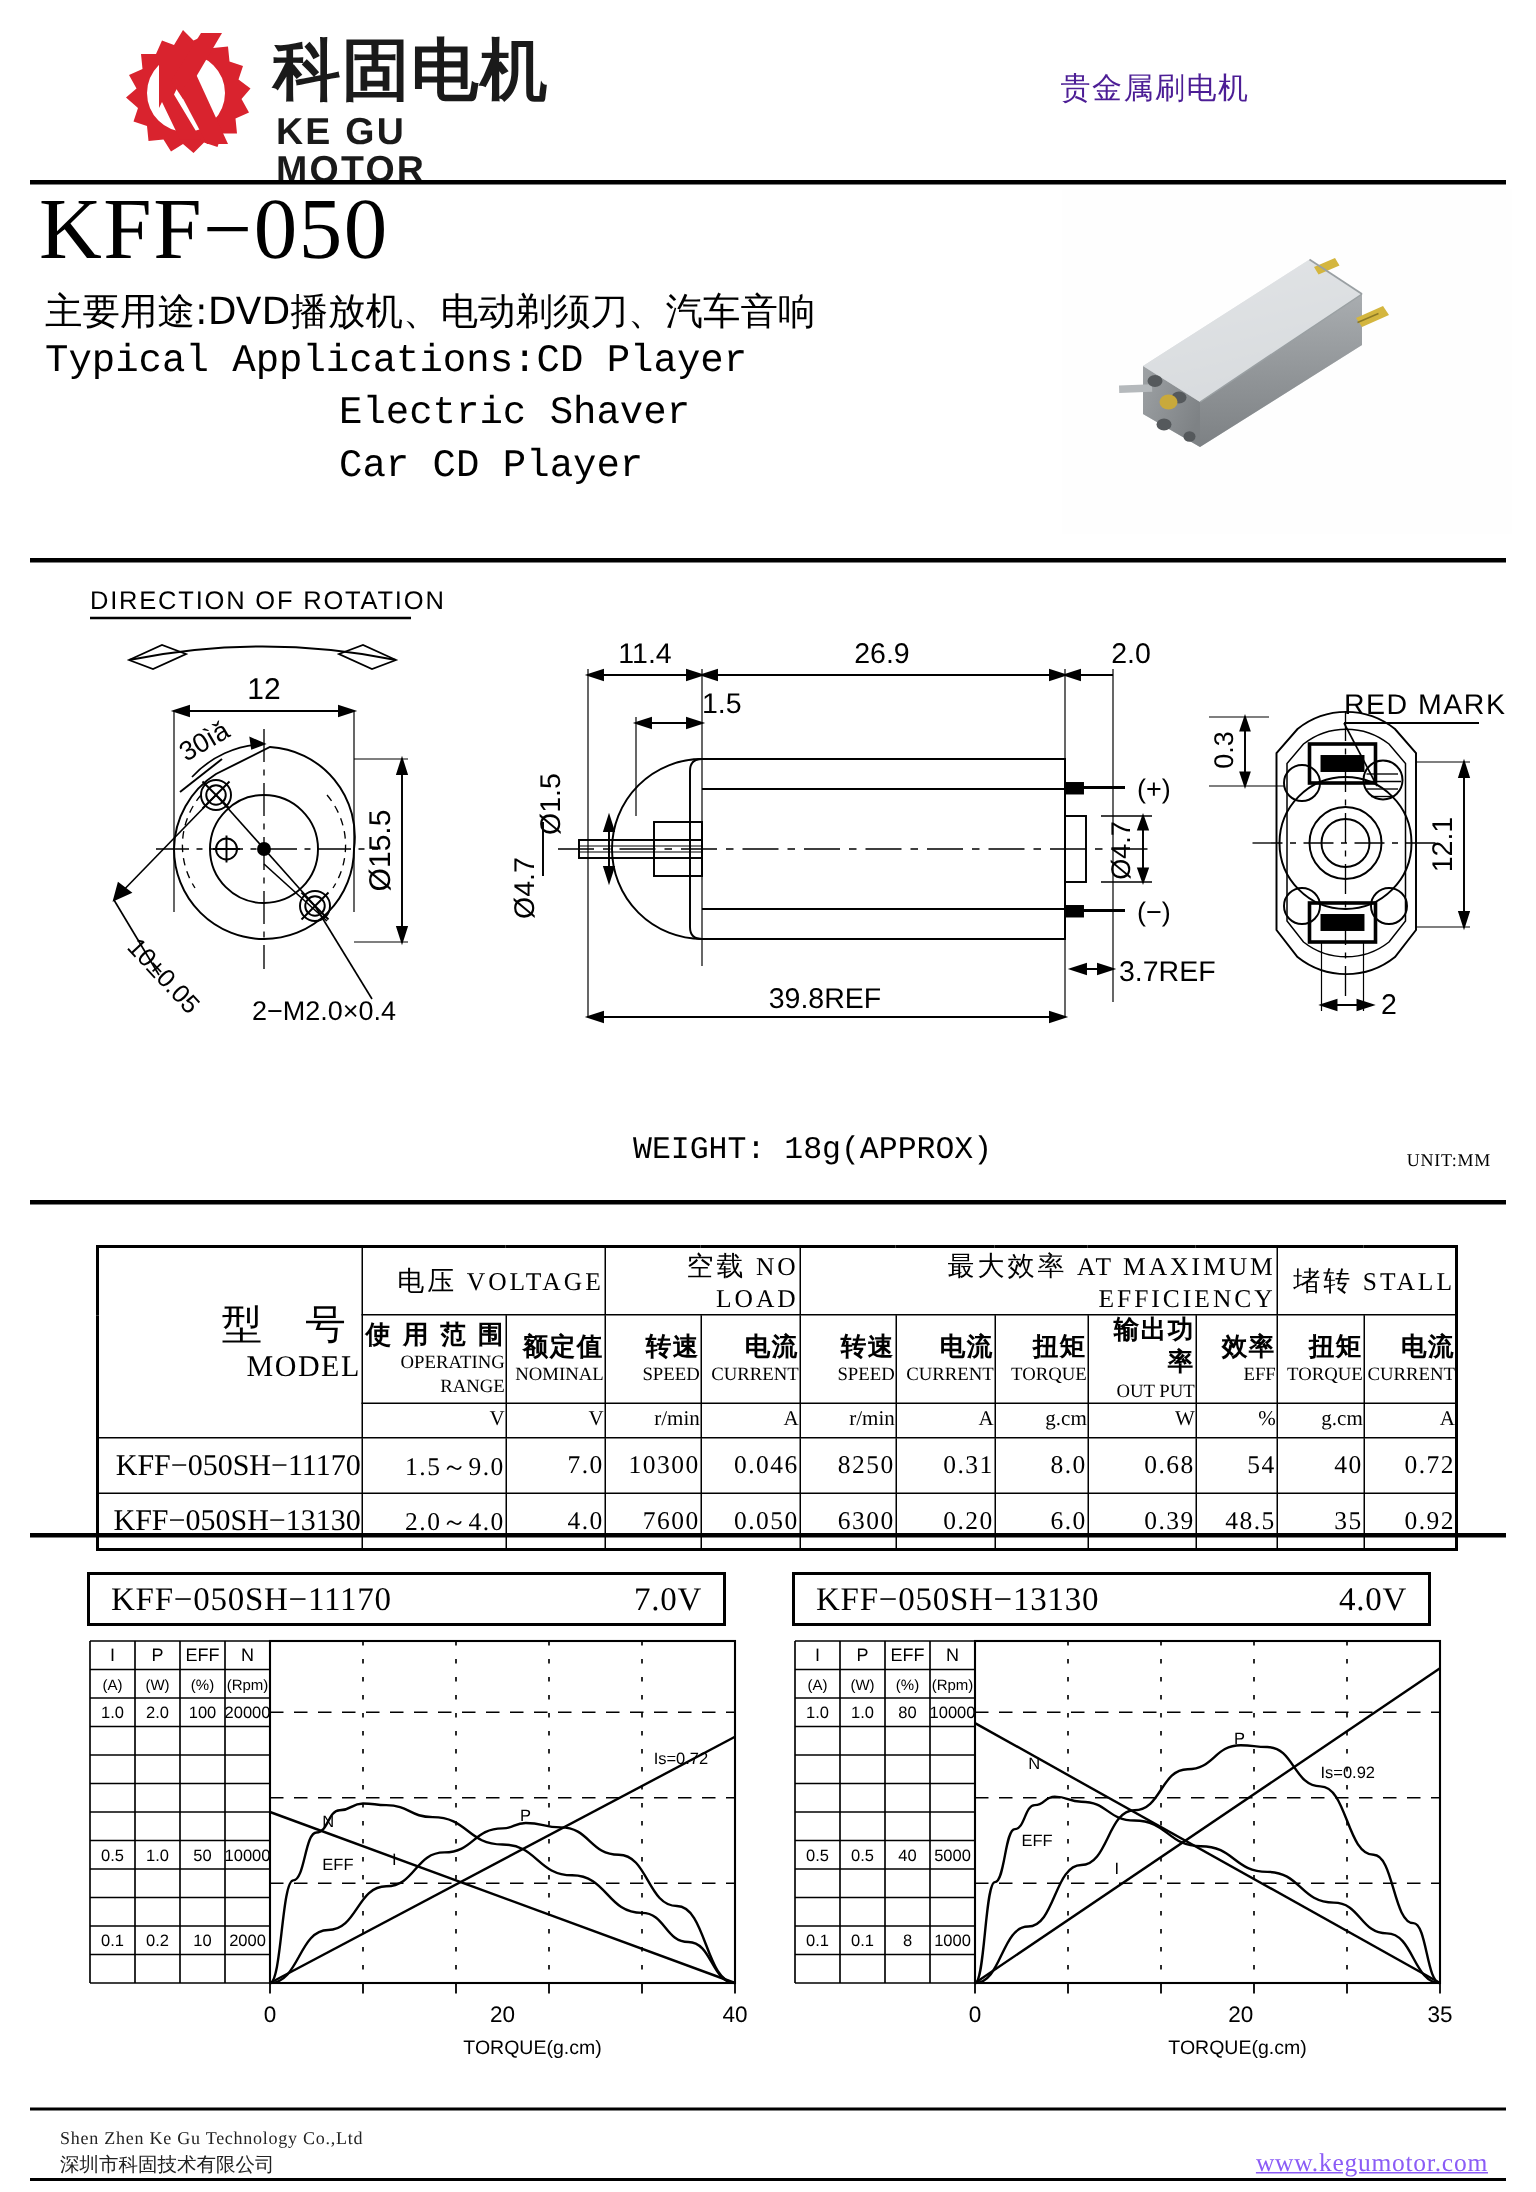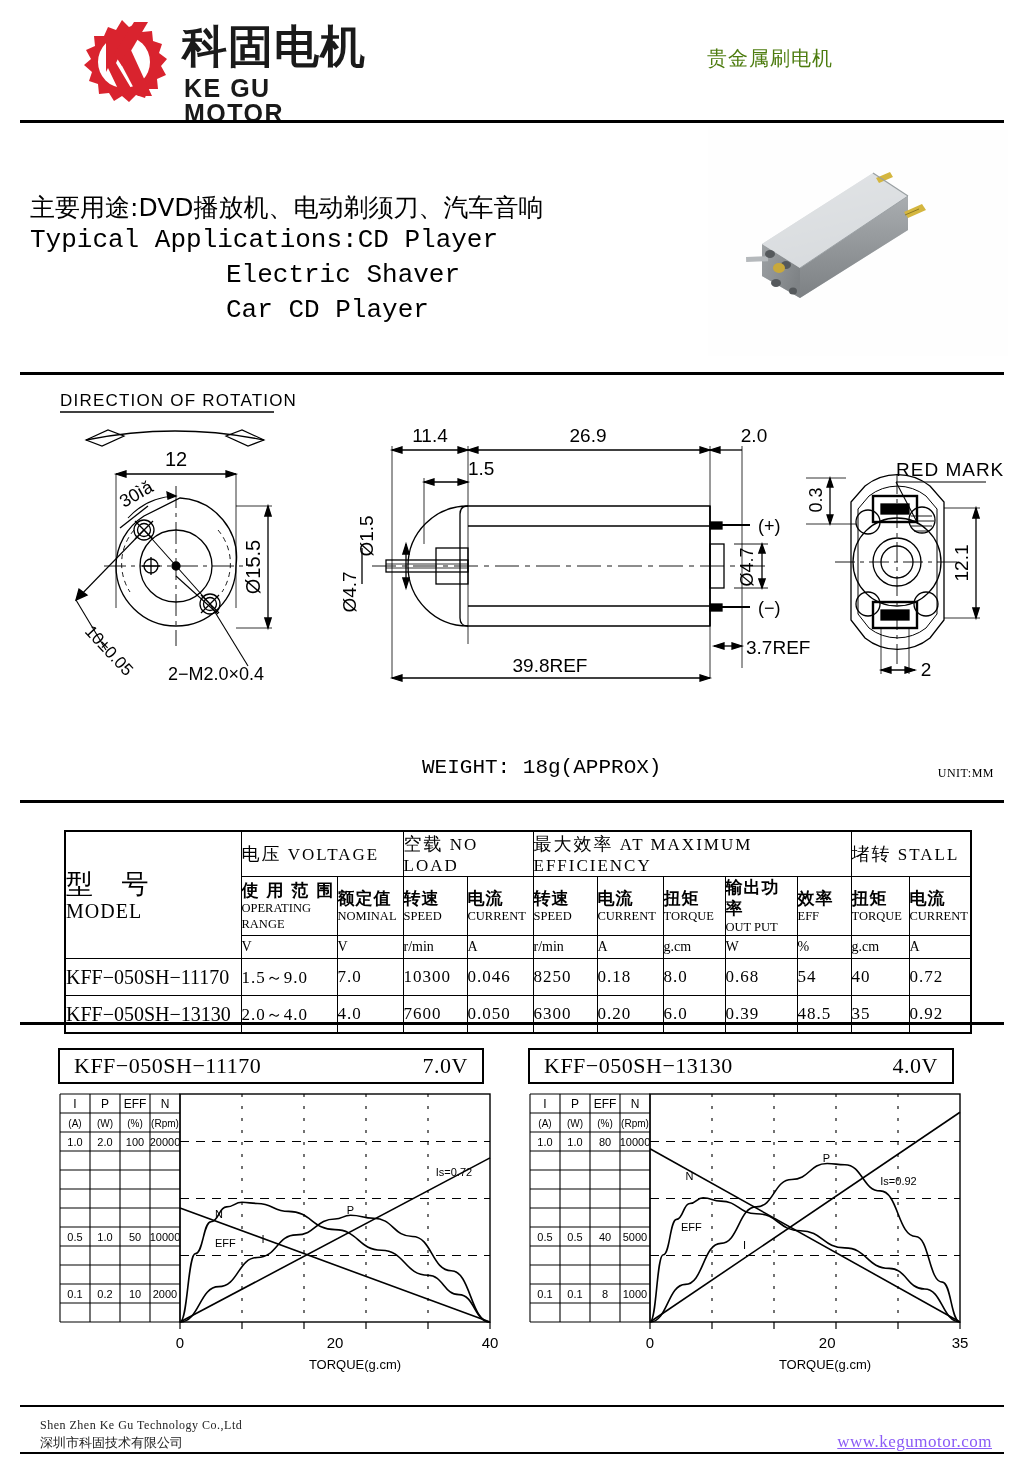--- a/index.html
+++ b/index.html
@@ -12,21 +12,21 @@
   
   #header{position:absolute;left:0;top:0;width:1024px;height:120px;}
   #logo-block{position:absolute;left:78px;top:18px;width:290px;height:90px;}
   #logo-mark{position:absolute;left:0;top:0;width:96px;height:90px;}
   #logo-cn{position:absolute;left:104px;top:6px;font-family:"DejaVu Sans",sans-serif;
     font-weight:700;font-size:45px;letter-spacing:1px;color:#1a1a1a;line-height:1;}
   #logo-en{position:absolute;left:106px;top:58px;font-family:"Liberation Sans",sans-serif;
     font-weight:700;font-size:25px;letter-spacing:1.5px;color:#1a1a1a;line-height:1;}
 
   #header-right{position:absolute;right:44px;top:46px;text-align:center;width:420px;}
-  #header-cn{font-family:"DejaVu Sans",sans-serif;font-size:20px;color:#4d7c0f;letter-spacing:1px;line-height:1.2;}
+  #header-cn{font-family:"DejaVu Sans",sans-serif;font-size:20px;color:#4c1d95;letter-spacing:1px;line-height:1.2;}
   #header-en{font-family:"Liberation Sans",sans-serif;font-size:23px;color:#333;letter-spacing:2.5px;
     margin-top:5px;line-height:1.2;}
 
   
   .rule{position:absolute;left:20px;width:984px;background:#000;}
   #rule-1{top:120px;height:3px;}
   #rule-2{top:372px;height:3px;}
   #rule-3{top:800px;height:3px;}
   #rule-4{top:1022px;height:3px;}
   #rule-5{top:1405px;height:2px;}
@@ -44,21 +44,21 @@
 
   
   #drawing{position:absolute;left:20px;top:378px;width:984px;height:420px;}
   #weight-label{position:absolute;left:422px;top:756px;font-family:Liberation Mono, monospace;
     font-size:21px;letter-spacing:0px;text-align:right;}
   #unit-label{position:absolute;right:30px;top:766px;font-size:12px;letter-spacing:0.5px;}
 
   
   #spec-table-wrap{position:absolute;left:64px;top:830px;width:896px;}
   table.spec{border-collapse:collapse;width:896px;table-layout:fixed;background:#fff;}
-  table.spec td,table.spec th{border:1px solid #000;text-align:left;vertical-align:middle;padding:0;margin-top:12px;}
+  table.spec td,table.spec th{border:1px solid #000;text-align:right;vertical-align:middle;padding:0;margin-top:12px;}
   table.spec{border:2px solid #000;}
   .cn{font-family:"DejaVu Sans",sans-serif;}
   .g-h1{font-size:17px;height:26px;letter-spacing:2px;}
   .g-h1 .cn{font-size:18px;}
   .g-h2{font-size:13px;height:40px;line-height:1.25;}
   .g-h2 .cn{font-size:17px;display:block;letter-spacing:1px;font-weight:bold;}
   .g-h2 .en{display:block;font-size:12.5px;letter-spacing:0px;}
   .g-unit{font-size:14px;height:22px;}
   .g-model{font-size:20px;height:36px;letter-spacing:0px;}
   .g-val{font-size:17px;height:36px;letter-spacing:1px;}
@@ -106,20 +106,21 @@
       <div id="logo-en">KE GU MOTOR</div>
     </div>
 
     <div id="header-right">
       <div id="header-cn">贵金属刷电机</div>
     </div>
   </div>
 
   <div class="rule" id="rule-1"></div>
 
+  <div id="title">KFF−050</div>
 
   <div id="apps">
     <div class="app-cn">主要用途:DVD播放机、电动剃须刀、汽车音响</div>
     <div class="app-en">Typical Applications:CD Player</div>
     <div class="app-en indent">Electric Shaver</div>
     <div class="app-en indent">Car CD Player</div>
   </div>
 
   <svg id="product-photo" viewBox="0 0 300 230">
     <rect x="0" y="0" width="300" height="230" fill="#fefefe"></rect>
@@ -459,21 +460,21 @@
         <td class="g-unit">g.cm</td>
         <td class="g-unit">A</td>
       </tr>
       <tr>
         <td class="g-model">KFF−050SH−11170</td>
         <td class="g-val">1.5～9.0</td>
         <td class="g-val">7.0</td>
         <td class="g-val">10300</td>
         <td class="g-val">0.046</td>
         <td class="g-val">8250</td>
-        <td class="g-val">0.18</td>
+        <td class="g-val">0.31</td>
         <td class="g-val">8.0</td>
         <td class="g-val">0.68</td>
         <td class="g-val">54</td>
         <td class="g-val">40</td>
         <td class="g-val">0.72</td>
       </tr>
       <tr>
         <td class="g-model">KFF−050SH−13130</td>
         <td class="g-val">2.0～4.0</td>
         <td class="g-val">4.0</td>

